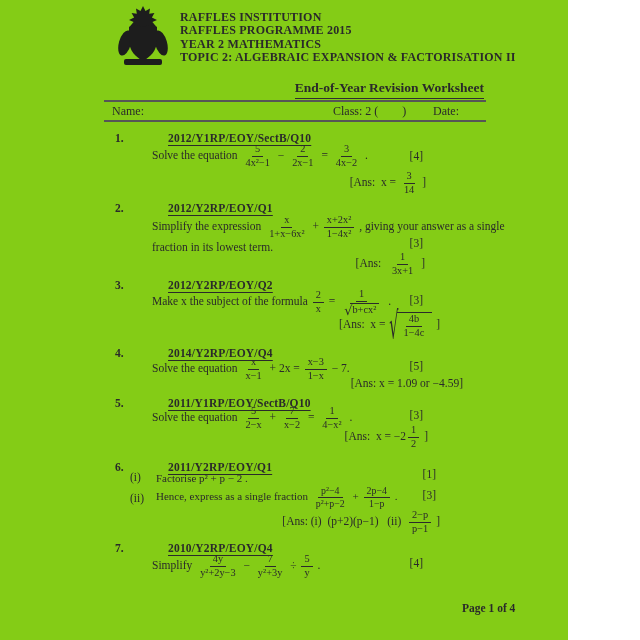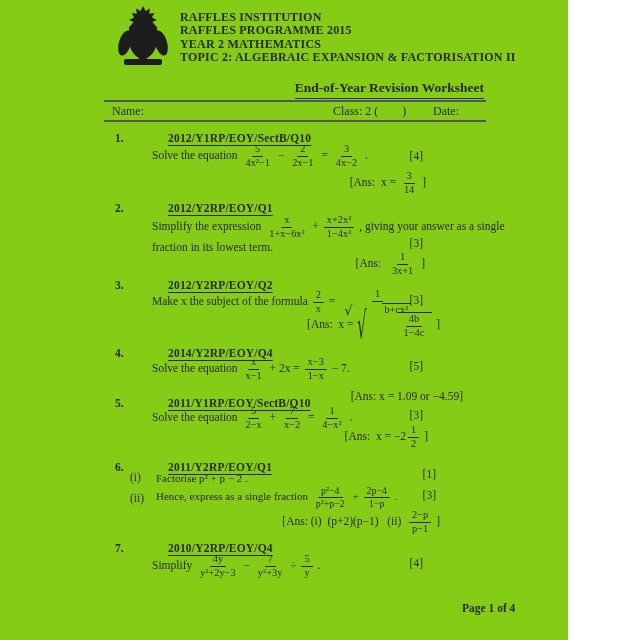--- a/index.html
+++ b/index.html
@@ -40,21 +40,21 @@
   
   .mfrac { display:inline-flex; flex-direction:column; align-items:center; vertical-align:middle;
            margin:0 2px; text-align:center; }
   .mfrac > .mnum { display:block; font-size:.9em; line-height:1.05; padding:0 3px 1px;
                    border-bottom:1.15px solid #2b2b2b; white-space:nowrap; }
   .mfrac > .mden { display:block; font-size:.9em; line-height:1.05; padding:1px 3px 0; white-space:nowrap; }
   .msqrt { display:inline-flex; align-items:flex-start; vertical-align:middle; margin:0 1px; }
   .mrad  { font-family:"DejaVu Sans",sans-serif; font-size:1.25em; line-height:.78;
            align-self:flex-end; margin-right:-2px; }
   .msqrt.big > .mrad { transform:scaleY(2.6); transform-origin:50% 88%; }
-  .mradicand { border-top:1.15px solid #2b2b2b; padding:1px 3px 0 2px; white-space:nowrap;margin-left:32px; }
+  .mradicand { border-top:1.15px solid #2b2b2b; padding:1px 3px 0 2px; white-space:nowrap; }
 </style>
 </head>
 <body>
 
 <div class="page">
 
   <svg class="crest" width="50" height="62" viewBox="0 0 50 62">
     <g fill="#1d1d1d">
       <path d="M25 0l2.5 5 4.5-2.5-.8 5.2 5.2-.8-2.5 4.5 5.1 2.6-4.6 2 3.3 4-5.2.3 1.5 5-4.8-1.8-.4 5.2-3.8-3.6-3.8 3.6-.4-5.2-4.8 1.8 1.5-5-5.2-.3 3.3-4-4.6-2 5.1-2.6-2.5-4.5 5.2.8-.8-5.2L22.5 5z"></path>
       <ellipse cx="7" cy="37" rx="6" ry="13" transform="rotate(16 7 37)"></ellipse>
@@ -126,21 +126,21 @@
   <div class="qnum" style="top:347px">4.</div>
   <div class="qsrc" style="top:347px">2014/Y2RP/EOY/Q4</div>
   <div class="qbody" style="top:357px;width:400px">Solve  the equation  <span class="mfrac">
         <span class="mnum">x</span>
         <span class="mden">x−1</span>
       </span> + 2x = <span class="mfrac">
         <span class="mnum">x−3</span>
         <span class="mden">1−x</span>
       </span> − 7.</div>
   <div class="qmark" style="top:360px">[5]</div>
-  <div class="qans" style="top:390px;right:105px">[Ans: x = 1.09 or −4.59]</div>
+  <div class="qans" style="top:377px;right:105px">[Ans: x = 1.09 or −4.59]</div>
 
   <div class="qnum" style="top:397px">5.</div>
   <div class="qsrc" style="top:397px">2011/Y1RP/EOY/SectB/Q10</div>
   <div class="qbody" style="top:406px;width:400px">Solve the equation  <span class="mfrac">
         <span class="mnum">5</span>
         <span class="mden">2−x</span>
       </span> + <span class="mfrac">
         <span class="mnum">7</span>
         <span class="mden">x−2</span>
       </span> = <span class="mfrac">

